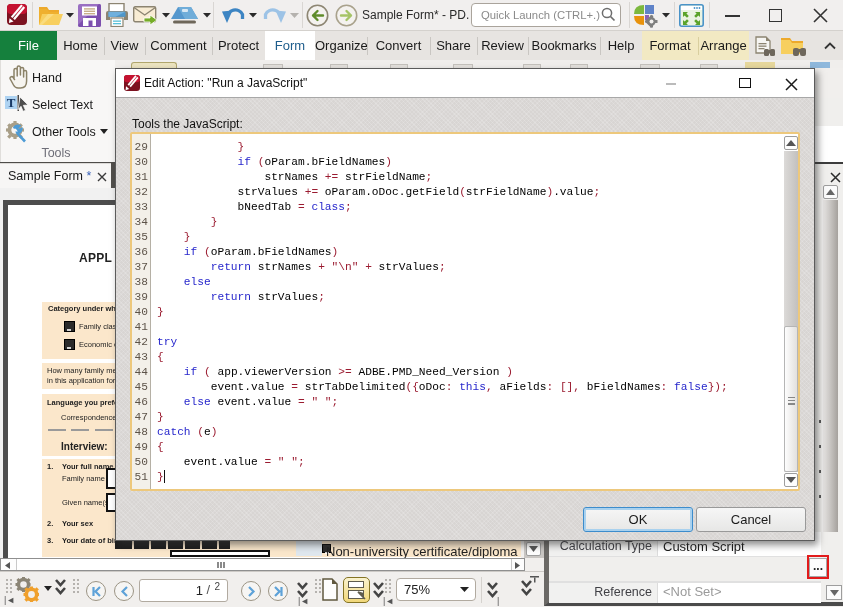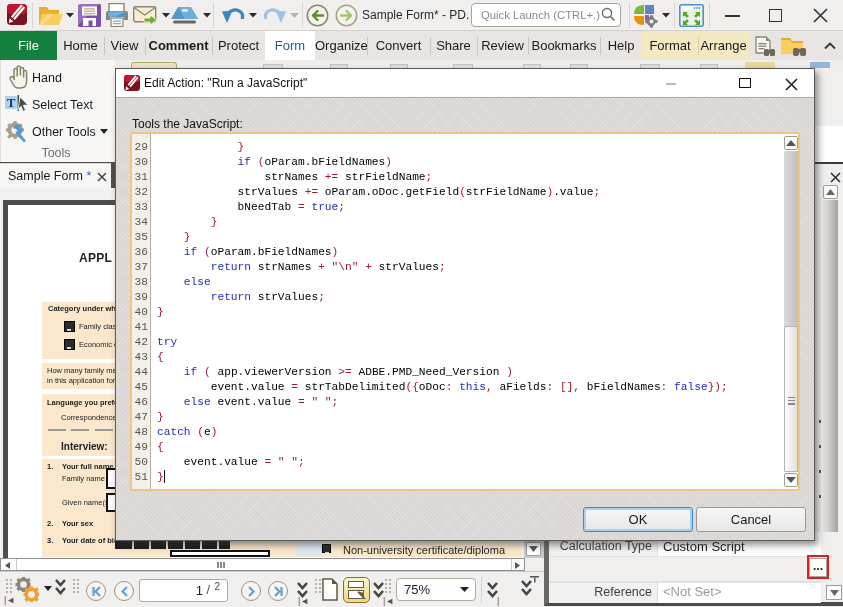--- a/index.html
+++ b/index.html
@@ -193,21 +193,21 @@
       <path d="M1 1 L14 14 M14 1 L1 14" stroke="#333" stroke-width="1.6"></path>
     </svg>
 </div>
 
 <div id="tabs" class="abs">
   <div id="filetab" class="tab abs">File</div>
   <div class="tab abs" style="left:57px;width:47px;">Home</div>
     <div class="tsep abs" style="left:104px"></div>
   <div class="tab abs" style="left:104px;width:41px;">View</div>
     <div class="tsep abs" style="left:145px"></div>
-  <div class="tab abs" style="left:145px;width:67px;font-weight:bold;">Comment</div>
+  <div class="tab abs" style="left:145px;width:67px;">Comment</div>
     <div class="tsep abs" style="left:212px"></div>
   <div class="tab abs" style="left:212px;width:53px;">Protect</div>
   <div id="formtab" class="tab abs" style="left:265px;width:50px;">Form</div>
   <div class="tab abs" style="left:315px;width:52px;">Organize</div>
     <div class="tsep abs" style="left:367px"></div>
   <div class="tab abs" style="left:367px;width:63px;">Convert</div>
     <div class="tsep abs" style="left:430px"></div>
   <div class="tab abs" style="left:430px;width:47px;">Share</div>
     <div class="tsep abs" style="left:477px"></div>
   <div class="tab abs" style="left:477px;width:51px;">Review</div>
@@ -351,21 +351,21 @@
       <div class="abs" style="left:73px;top:82px;width:115px;height:8px;background:#1c1c1c;"></div>
       <div class="abs" style="left:90px;top:82px;width:2px;height:8px;background:#fbe7cb;"></div>
       <div class="abs" style="left:107px;top:82px;width:2px;height:8px;background:#fbe7cb;"></div>
       <div class="abs" style="left:124px;top:82px;width:2px;height:8px;background:#fbe7cb;"></div>
       <div class="abs" style="left:141px;top:82px;width:2px;height:8px;background:#fbe7cb;"></div>
       <div class="abs" style="left:158px;top:82px;width:2px;height:8px;background:#fbe7cb;"></div>
       <div class="abs" style="left:175px;top:82px;width:2px;height:8px;background:#fbe7cb;"></div>
       <div class="abs" style="left:128px;top:91px;width:100px;height:7px;background:#fff;border:2px solid #111;box-sizing:border-box;"></div>
       <div class="abs" style="left:254px;top:82px;width:26px;height:15px;background:#dfe7ee;"></div>
       <div class="cb" style="left:280px;top:85px;width:9px;height:9px;"></div>
-      <div class="abs" style="left:301px;top:85px;font-size:11px;color:#222;">Non-university certificate/diploma</div>
+      <div class="abs" style="left:284px;top:85px;font-size:13px;color:#222;">Non-university certificate/diploma</div>
     </div>
   </div>
 </div>
 
 <div id="hscroll" class="abs">
   <svg class="abs" style="left:4px;top:3px" width="7" height="7">
       <polygon points="5,0 5,7 0,3.5" fill="#555"></polygon>
     </svg>
   <svg class="abs" style="left:512px;top:3px" width="7" height="7">
       <polygon points="2,0 2,7 7,3.5" fill="#555"></polygon>
@@ -547,21 +547,21 @@
       </svg>
   </div>
   <div id="dlgbody" class="abs">
     <div class="abs" style="left:16px;top:19px;font-size:12px;color:#111;">Tools the JavaScript:</div>
     <div id="codebox" class="abs">
       <div id="gutter" class="abs">29<br>30<br>31<br>32<br>33<br>34<br>35<br>36<br>37<br>38<br>39<br>40<br>41<br>42<br>43<br>44<br>45<br>46<br>47<br>48<br>49<br>50<br>51</div>
       <div id="code" class="abs"><span class="o">            }</span>
             <span class="k">if</span> <span class="o">(</span>oParam.bFieldNames<span class="o">)</span>
                 strNames <span class="o">+=</span> strFieldName<span class="o">;</span>
             strValues <span class="o">+=</span> oParam.oDoc.getField<span class="o">(</span>strFieldName<span class="o">)</span>.value<span class="o">;</span>
-            bNeedTab <span class="o">=</span> <span class="k">true</span><span class="o">;</span>
+            bNeedTab <span class="o">=</span> <span class="k">class</span><span class="o">;</span>
         <span class="o">}</span>
     <span class="o">}</span>
     <span class="k">if</span> <span class="o">(</span>oParam.bFieldNames<span class="o">)</span>
         <span class="k">return</span> strNames <span class="o">+ "\n" +</span> strValues<span class="o">;</span>
     <span class="k">else</span>
         <span class="k">return</span> strValues<span class="o">;</span>
 <span class="o">}</span>
 
 <span class="k">try</span>
 <span class="o">{</span>

